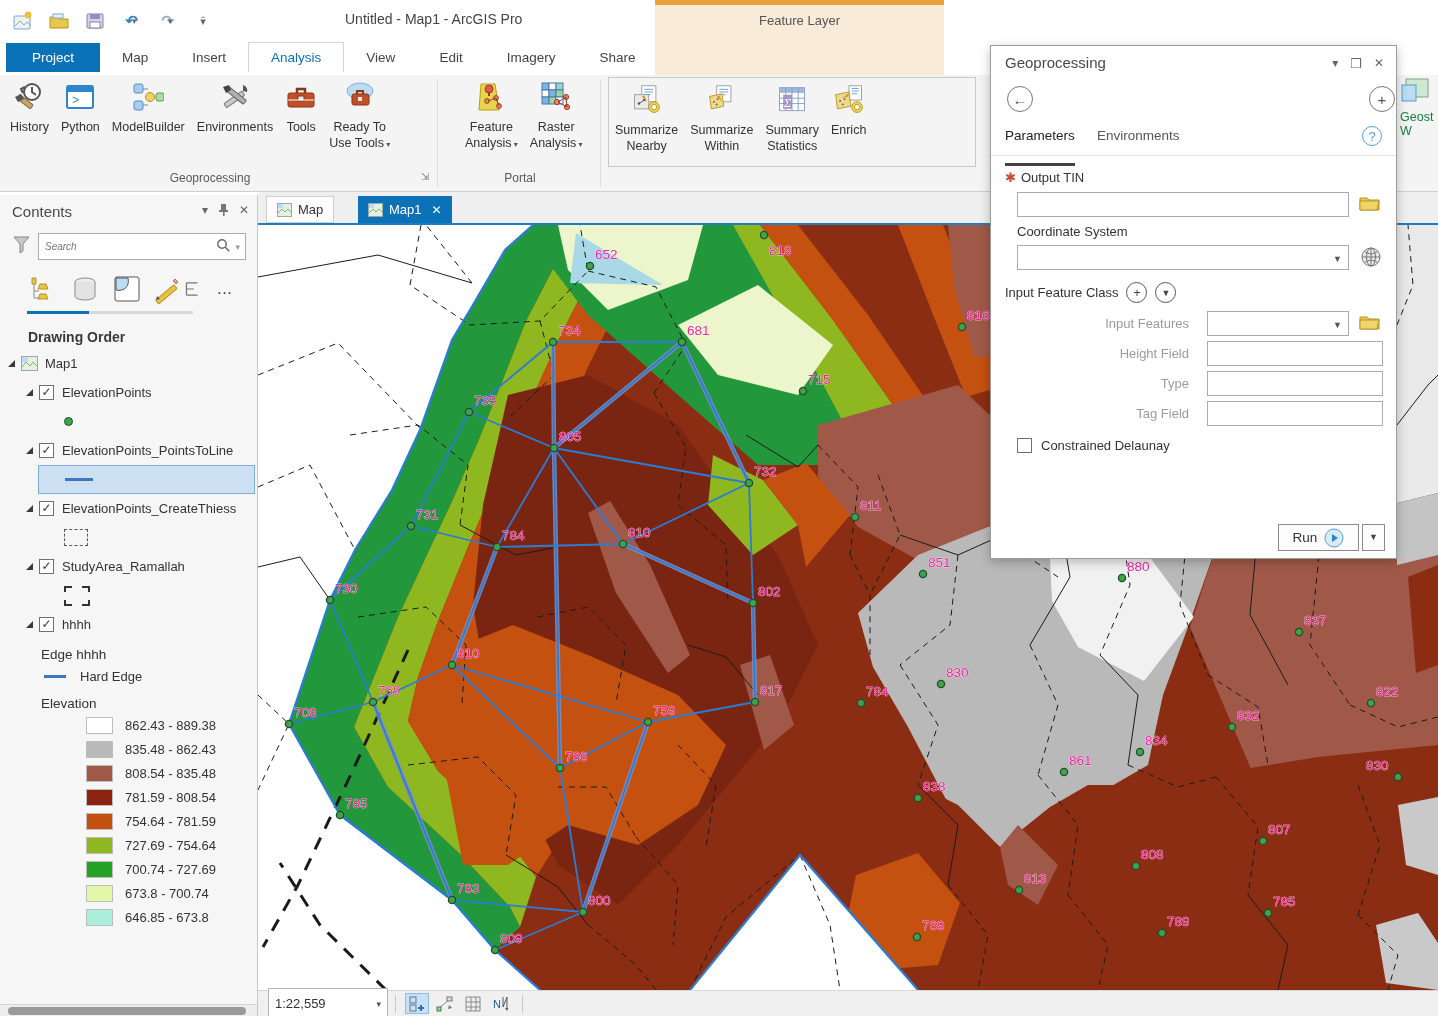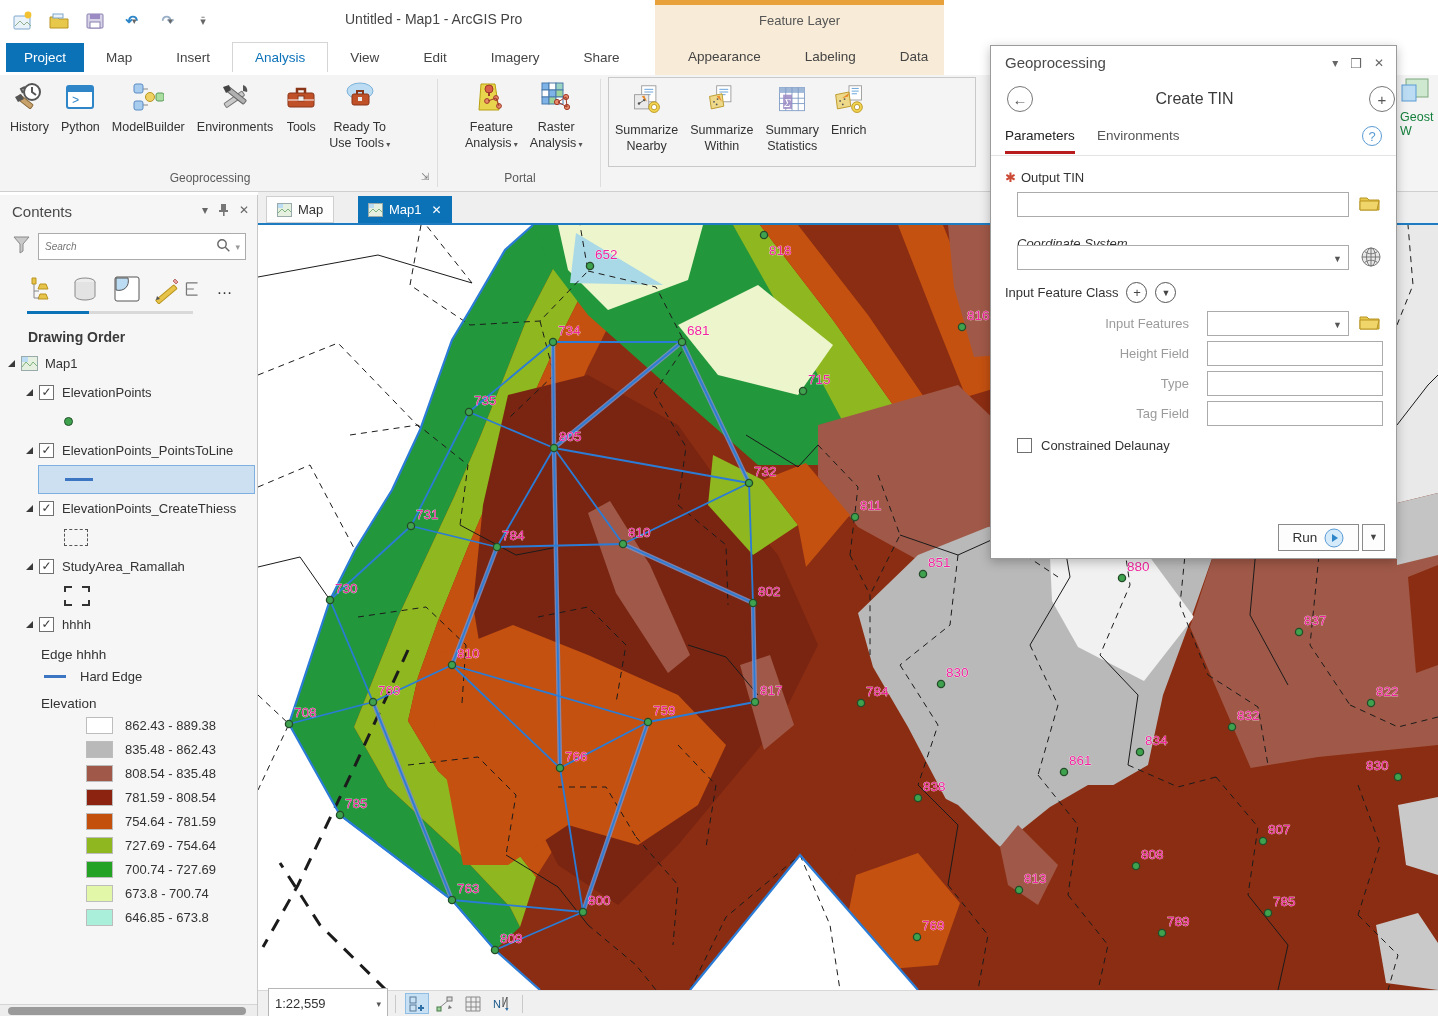--- a/index.html
+++ b/index.html
@@ -14,21 +14,21 @@
   .qat-arrow.redo { color:#9ab0c8; }
   .mini-dd { font-size:9px; color:#666; margin-left:-6px; }
   #window-title { position:absolute; left:345px; top:11px; font-size:14px; color:#444; }
   #ctx-group { position:absolute; left:655px; top:0; width:289px; height:42px; background:#F8ECD9; }
   #ctx-group .bar { height:5px; background:#E9A13B; }
   #ctx-group .lbl { text-align:center; margin-top:8px; color:#555; font-size:13px; }
   
   #tabrow { position:absolute; left:0; top:42px; width:1438px; height:33px; background:#fff; }
   #ctx-tab-bg { position:absolute; left:655px; top:0; width:289px; height:33px; background:#F8ECD9; }
   .rtab { position:relative; display:inline-block; padding:7px 22px; font-size:13.5px; color:#444; cursor:pointer; }
-  .rtab.project { background:#0C72B8; color:#fff; padding:7px 18px; }
+  .rtab.project { background:#0C72B8; color:#fff; padding:7px 26px; }
   .rtab.active { background:#fff; color:#0C72B8; border:1px solid #D5D5D5; border-bottom:none; }
   
   #ribbon { position:absolute; left:0; top:75px; width:1438px; height:117px; background:#F4F4F4; border-bottom:1px solid #CFCFCF; }
   .rgroup { position:absolute; top:0; height:95px; display:flex; align-items:flex-start; }
   .rbtn { display:flex; flex-direction:column; align-items:center; padding:6px 6px 2px 6px; cursor:pointer; }
   .rbtn svg { width:32px; height:32px; }
   .rbtn .cap { margin-top:4px; font-size:12.5px; color:#333; text-align:center; line-height:1.25; white-space:nowrap; }
   .dd { font-size:8px; color:#555; }
   .gsep { position:absolute; top:4px; width:1px; height:108px; background:#DDDDDD; }
   .glabel { position:absolute; top:96px; font-size:12px; color:#5A5A5A; text-align:center; }
@@ -81,21 +81,21 @@
   #coords { position:absolute; left:727px; top:5px; font-size:13.5px; color:#555; cursor:pointer; display:flex; align-items:center; gap:10px;margin-top:48px; }
   
   #gp { position:absolute; left:990px; top:45px; width:407px; height:514px; background:#fff; border:1px solid #9B9B9B; box-shadow:0 3px 10px rgba(0,0,0,.25); z-index:30; }
   #gp-header { position:relative; height:34px; }
   #gp-title { position:absolute; left:14px; top:8px; font-size:15px; color:#4a4a4a; }
   #gp-nav { position:relative; height:42px; }
   .circ { width:26px; height:26px; border:1.5px solid #777; border-radius:50%; display:flex; align-items:center; justify-content:center; color:#555; font-size:15px; cursor:pointer; }
   #gp-toolname { position:absolute; left:0; width:407px; text-align:center; top:10px; font-size:16px; color:#3a3a3a; }
   #gp-tabs { position:relative; height:34px; border-bottom:1px solid #E4E4E4; }
   .gp-tab { position:absolute; top:6px; font-size:13.5px; cursor:pointer; }
-  .gp-tab.on { color:#222; border-bottom:3px solid #b91c1c; padding-bottom:8px; }
+  .gp-tab.on { color:#222; border-bottom:3px solid #404040; padding-bottom:20px; }
   .gp-tab.off { color:#555; }
   #gp-help { position:absolute; right:14px; top:4px; width:20px; height:20px; border:1.5px solid #5B9BD5; border-radius:50%; color:#5B9BD5; font-size:13px; display:flex; align-items:center; justify-content:center; cursor:pointer; }
   .gp-label { font-size:13px; color:#333; }
   .gp-input { background:#fff; border:1px solid #ABABAB; height:25px; }
   .gp-gray { color:#9B9B9B; font-size:13px; text-align:right; }
   .combo-arrow { position:absolute; right:6px; top:8px; font-size:9px; color:#555; }
   .ast { color:#CC4B37; margin-right:5px; }
   #run-btn { position:absolute; left:287px; top:478px; width:81px; height:27px; border:1px solid #8a8a8a; background:#FDFDFD; display:flex; align-items:center; justify-content:center; gap:7px; font-size:13.5px; cursor:pointer; }
   #run-dd { position:absolute; left:371px; top:478px; width:23px; height:27px; border:1px solid #8a8a8a; background:#FDFDFD; text-align:center; line-height:25px; font-size:9px; color:#444; cursor:pointer; }
   .folder-ic, .globe-ic { cursor:pointer; }
@@ -139,21 +139,20 @@
   <div id="window-title">Untitled - Map1 - ArcGIS Pro</div>
   <div id="ctx-group">
     <div class="bar"></div>
     <div class="lbl">Feature Layer</div>
   </div>
 </div>
 
 <div id="tabrow">
   <div id="ctx-tab-bg"></div>
   <div id="tabs-host" style="position:absolute;left:6px;top:0;"><span class="rtab project">Project</span><span class="rtab">Map</span><span class="rtab">Insert</span><span class="rtab active">Analysis</span><span class="rtab">View</span><span class="rtab">Edit</span><span class="rtab">Imagery</span><span class="rtab">Share</span></div>
-  <div id="ctx-tabs-host" style="position:absolute;left:666px;top:0;"><span class="rtab">Appearance</span><span class="rtab">Labeling</span><span class="rtab">Data</span></div>
 </div>
 
 <div id="ribbon">
   <div class="rgroup" id="grp-geoprocessing" style="left:4px;">
       <div class="rbtn">
         <span><svg viewBox="0 0 32 32" width="34" height="34">
             <circle cx="19" cy="11" r="8" fill="#fff" stroke="#555" stroke-width="2"></circle>
             <path d="M19 6v5l4 3" fill="none" stroke="#555" stroke-width="2"></path>
             <path d="M12 6l-4 2 2 4" fill="none" stroke="#555" stroke-width="2"></path>
             <rect x="4" y="18" width="17" height="5" rx="1" transform="rotate(38 12 20)" fill="#C9A26B" stroke="#8a6a3a"></rect>
@@ -754,38 +753,37 @@
   <div id="gp-header">
     <span id="gp-title">Geoprocessing</span>
     <span class="panel-btns" style="top:10px;right:12px;gap:12px;">
       <span>▾</span>
       <span style="font-size:13px;">❒</span>
       <span>✕</span>
     </span>
   </div>
   <div id="gp-nav">
     <span class="circ abs" style="left:16px;top:6px;">←</span>
-    <span id="gp-toolname">Create TIN</span>
     <span class="circ abs" style="left:378px;top:6px;">+</span>
   </div>
   <div id="gp-tabs">
     <span class="gp-tab on" style="left:14px;">Parameters</span>
     <span class="gp-tab off" style="left:106px;">Environments</span>
     <span id="gp-help">?</span>
   </div>
   <div class="abs" style="left:990px;top:0;"></div>
   <div style="position:relative;">
     <div class="abs" style="left:14px;top:14px;"><span class="ast">✱</span><span class="gp-label">Output TIN</span></div>
     <input class="gp-input abs" style="left: 26px; top: 36px; width: 332px;">
     <span class="abs folder-ic" style="left:368px;top:38px;"><svg width="21" height="17" viewBox="0 0 21 17">
           <path d="M1 4h7l2 2h10v10H1z" fill="#E8C84A" stroke="#B89522"></path>
           <path d="M1 7h19l-2 9H1z" fill="#F0D56A" stroke="#B89522"></path>
         </svg></span>
 
-    <div class="abs gp-label" style="left:26px;top:80px;font-style:italic;">Coordinate System</div>
+    <div class="abs gp-label" style="left:26px;top:68px;">Coordinate System</div>
     <div class="gp-input abs" style="left:26px;top:89px;width:332px;">
         <span class="combo-arrow">▼</span>
       </div>
     <span class="abs globe-ic" style="left:369px;top:90px;"><svg width="22" height="22" viewBox="0 0 22 22">
           <circle cx="11" cy="11" r="9" fill="#E8E8E8" stroke="#777"></circle>
           <path d="M2 11h18M11 2v18M4.5 5.5c4 3 9 3 13 0M4.5 16.5c4-3 9-3 13 0" stroke="#777" fill="none"></path>
           <ellipse cx="11" cy="11" rx="4.5" ry="9" fill="none" stroke="#777"></ellipse>
         </svg></span>
 
     <div class="abs" style="left:14px;top:126px;display:flex;align-items:center;gap:8px;">

